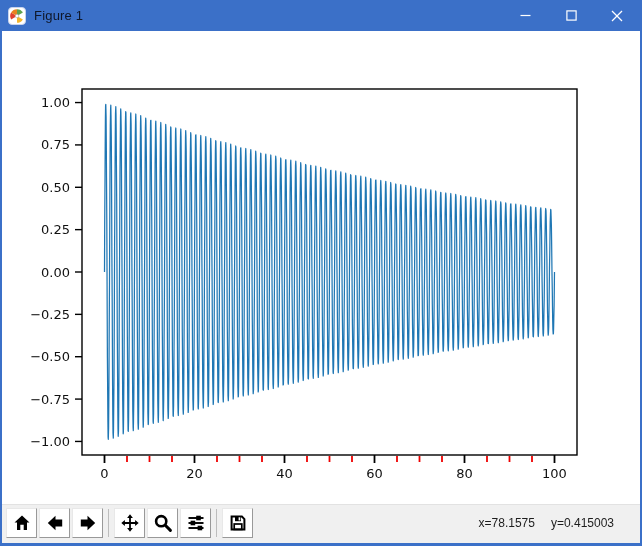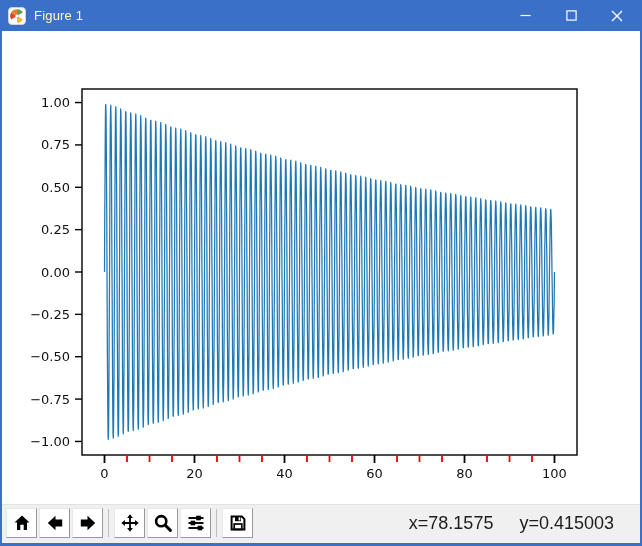--- a/index.html
+++ b/index.html
@@ -3,21 +3,21 @@
 <meta charset="utf-8">
 <style>
   * { box-sizing: border-box; }
   body { margin: 0; background: #888; font-family: "Liberation Sans", sans-serif; }
   .window {
     position: relative; width: 642px; height: 546px;
     background: var(--titlebar, #3B70C8);
     padding: 0 2px 3px 2px;
   }
   .titlebar {
-    height: 31px; display: flex; align-items: center; color: #fef9c3;
+    height: 31px; display: flex; align-items: center; color: #0f172a;
   }
   .titlebar .app-icon { margin: 0 8px 0 6px; display: flex; }
   .titlebar .title { font-size: 13px; letter-spacing: .2px; }
   .win-controls { margin-left: auto; display: flex; height: 31px; }
   .win-btn { width: 46px; height: 31px; display: flex; align-items: center; justify-content: center; cursor: default; }
   .frame-body {
     width: 638px; height: 512px; background: #ffffff;
     display: flex; flex-direction: column;
   }
   .canvas { flex: 1; position: relative; background: #ffffff; }
@@ -28,21 +28,21 @@
     border-top: 1px solid #e2e2e2;
   }
   .tb-btn {
     width: 31px; height: 30px; background: #fff;
     border: 1px solid #999;
     border-top-color: #e8e8e8; border-left-color: #e8e8e8;
     display: flex; align-items: center; justify-content: center;
     margin-right: 2px; padding: 0; cursor: pointer;
   }
   .tb-sep { width: 1px; height: 28px; background: #bdbdbd; margin: 0 5px 0 3px; }
-  .status { margin-left: auto; font-size: 18px; color: #1d1d1d; display: flex; gap: 26px; }
+  .status { margin-left: auto; font-size: 12px; color: #1d1d1d; display: flex; gap: 16px; }
   .plot-text { font-family: "DejaVu Sans", sans-serif; }
 </style>
 </head>
 <body>
 
 <div class="window">
   <div class="titlebar">
     <span class="app-icon">
       <svg width="18" height="18" viewBox="0 0 18 18">
         <rect x="0.5" y="0.5" width="17" height="17" rx="3.5" fill="#ffffff" stroke="#c7d3ec"></rect>

